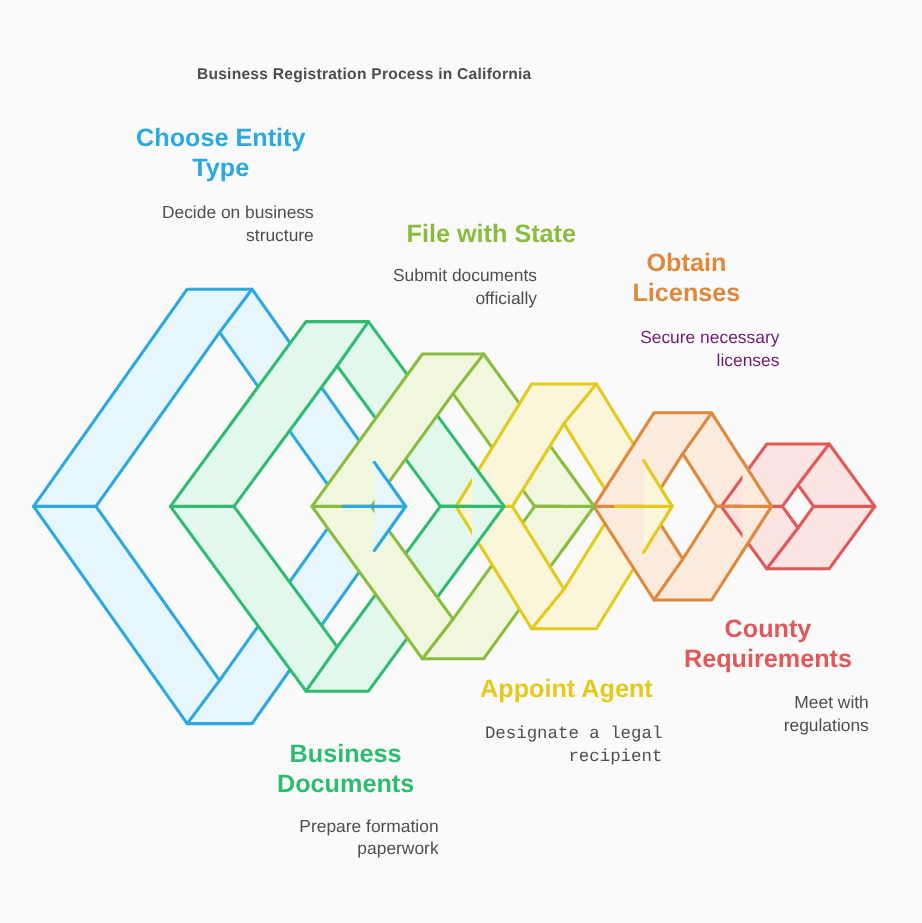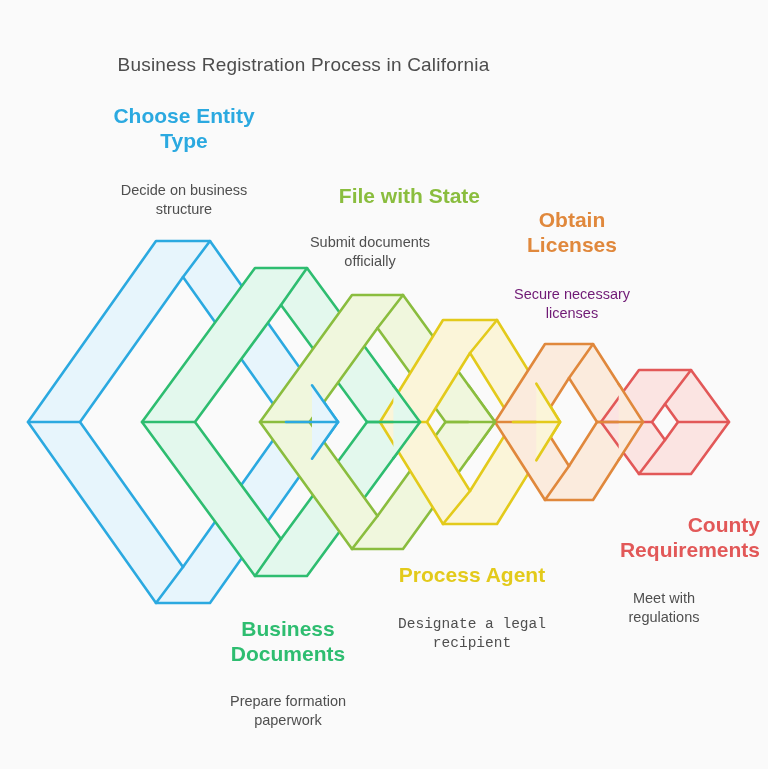--- a/index.html
+++ b/index.html
@@ -8,43 +8,43 @@
     background:#fafafa;
     font-family:"Liberation Sans", sans-serif;
     position:relative;
     overflow:hidden;
   }
   .stage{position:absolute;inset:0;}
   .page-title{
     position:absolute;
     left:0;top:54px;width:607px;
     text-align:center;
-    font-size:19px;
-    font-weight:normal;
+    font-size:13px;
+    font-weight:bold;
     letter-spacing:0.2px;
   }
   svg.chain{position:absolute;left:0;top:0;}
   .step-label{
     position:absolute;
     transform:translateX(-50%);
     text-align:center;
   }
   .step-title{
     font-weight:bold;
     font-size:21px;
     line-height:25px;
     margin:0 auto;
   }
   .step-desc{
     position:absolute;
     transform:translateX(-50%);
-    text-align:center;
+    text-align:right;
     font-size:14.5px;
     line-height:19px;
-    margin:16px auto;
+    margin:4px auto;
   }
 </style>
 </head>
 <body style="background: rgb(250, 250, 250);">
 
 <div class="stage">
   <div class="page-title" style="color: rgb(77, 77, 77);">Business Registration Process in California</div>
   <svg class="chain" width="768" height="769" viewBox="0 0 768 769">
       <path d="M 28 422 L 156 241 L 210 241 L 338 422 L 210 603 L 156 603 Z M 80 422 L 183 277 L 286 422 L 183 567 Z" fill="#E7F5FC" stroke="#2BA9E0" stroke-width="2.6" stroke-linejoin="round" stroke-linecap="round" fill-rule="evenodd"></path>
       <path d="M 210 241 L 183 277 M 28 422 L 80 422 M 286 422 L 338 422 M 183 567 L 156 603" fill="none" stroke="#2BA9E0" stroke-width="2.6" stroke-linejoin="round" stroke-linecap="round"></path>
@@ -76,25 +76,25 @@
       <div class="step-desc" style="left: 184px; top: 165px; width: 155px; color: rgb(79, 79, 79);">Decide on business structure</div>
       <div class="step-label" style="left: 288px; top: 616px; width: 140px;">
         <div class="step-title" style="color: rgb(46, 189, 112);">Business Documents</div>
       </div>
       <div class="step-desc" style="left: 288px; top: 676px; width: 155px; color: rgb(79, 79, 79);">Prepare formation paperwork</div>
       <div class="step-label" style="left: 370px; top: 183px; width: 220px; text-align: right;">
         <div class="step-title" style="color: rgb(138, 189, 62);">File with State</div>
       </div>
       <div class="step-desc" style="left: 370px; top: 217px; width: 155px; color: rgb(79, 79, 79);">Submit documents officially</div>
       <div class="step-label" style="left: 472px; top: 562px; width: 220px;">
-        <div class="step-title" style="color: rgb(227, 202, 27);">Process Agent</div>
+        <div class="step-title" style="color: rgb(227, 202, 27);">Appoint Agent</div>
       </div>
       <div class="step-desc" style="left: 472px; top: 599px; width: 160px; color: rgb(79, 79, 79); font-family: Liberation Mono, monospace;">Designate a legal recipient</div>
       <div class="step-label" style="left: 572px; top: 207px; width: 120px;">
         <div class="step-title" style="color: rgb(224, 136, 60);">Obtain Licenses</div>
       </div>
       <div class="step-desc" style="left: 572px; top: 269px; width: 155px; color: #701a75;">Secure necessary licenses</div>
-      <div class="step-label" style="left: 675px; top: 512px; width: 170px; text-align: right;">
+      <div class="step-label" style="left: 640px; top: 512px; width: 170px;">
         <div class="step-title" style="color: rgb(226, 88, 88);">County Requirements</div>
       </div>
       <div class="step-desc" style="left: 664px; top: 573px; width: 120px; color: rgb(79, 79, 79);">Meet with regulations</div>
     </div>
 </div>
 
 </body></html>

